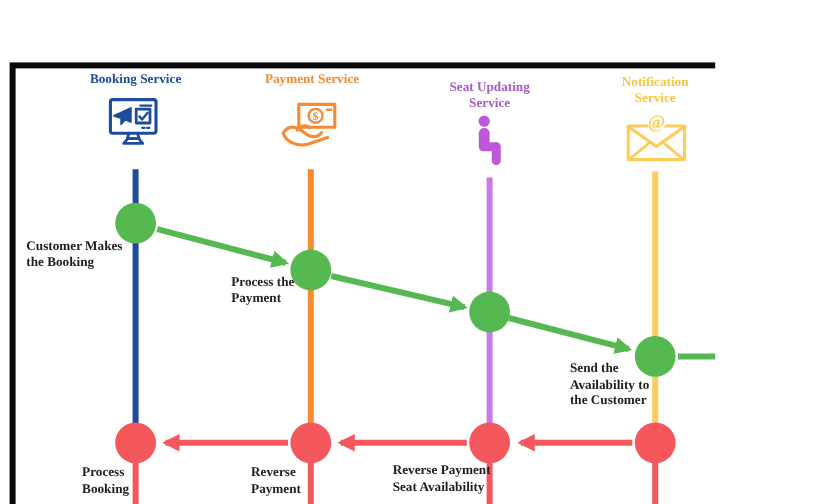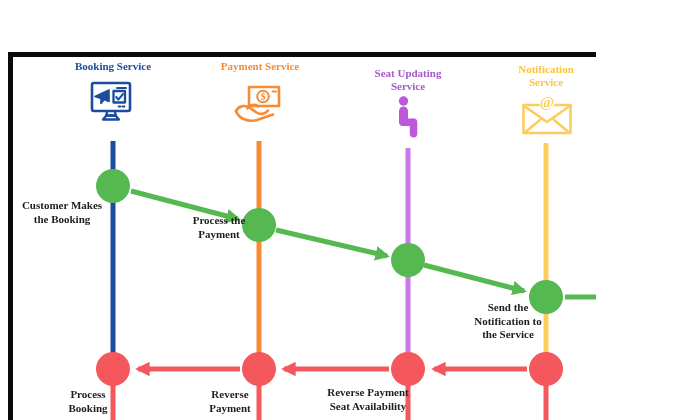--- a/index.html
+++ b/index.html
@@ -8,21 +8,21 @@
     font-family:Liberation Serif, serif;
     margin-top:44px;
   }
   .frame{
     position:absolute;left:8px;top:8px;width:678px;height:398px;
     border:5px solid var(--frame_black,#0a0a0a);
   }
   svg.overlay{position:absolute;left:0;top:0;}
   .lbl{
     position:absolute;transform:translateX(-50%);
-    text-align:center;font-weight:bold;font-size:11px;line-height:13.5px;
+    font-weight:bold;font-size:11px;line-height:13.5px;
     color:var(--label_ink,#1e1e1e);white-space:nowrap;
   }
   .title{
     position:absolute;transform:translateX(-50%);
     text-align:center;font-weight:bold;font-size:11px;line-height:13px;
     white-space:nowrap;
   }
   .t-blue{color:var(--booking_blue)}
   .t-orange{color:var(--payment_orange)}
   .t-purple{color:var(--seat_purple_title)}
@@ -133,28 +133,28 @@
       <path d="M4.5 40 L19.5 27.5 M47.5 40 L32.5 27.5" stroke-width="2.4"></path>
     </g>
     <circle cx="26" cy="9.5" r="8" fill="#ffffff"></circle>
     <text x="26" y="15" text-anchor="middle" font-size="15.5" font-weight="bold" style="fill:var(--notification_yellow_line)">@</text>
   </svg>
 
   <div class="lbl" style="left:62px;top:155px">
     <div>Customer Makes</div>
     <div>the Booking</div>
   </div>
-  <div class="lbl" style="left:219px;top:170px">
+  <div class="lbl" style="left:219px;top:185px">
     <div>Process the</div>
     <div>Payment</div>
   </div>
   <div class="lbl" style="left:508px;top:257px">
     <div>Send the</div>
-    <div>Notification to</div>
-    <div>the Service</div>
+    <div>Availability to</div>
+    <div>the Customer</div>
   </div>
   <div class="lbl" style="left:645px;top:210px">END</div>
 
   <div class="lbl" style="left:88px;top:344px">
     <div>Process</div>
     <div>Booking</div>
   </div>
   <div class="lbl" style="left:230px;top:344px">
     <div>Reverse</div>
     <div>Payment</div>

